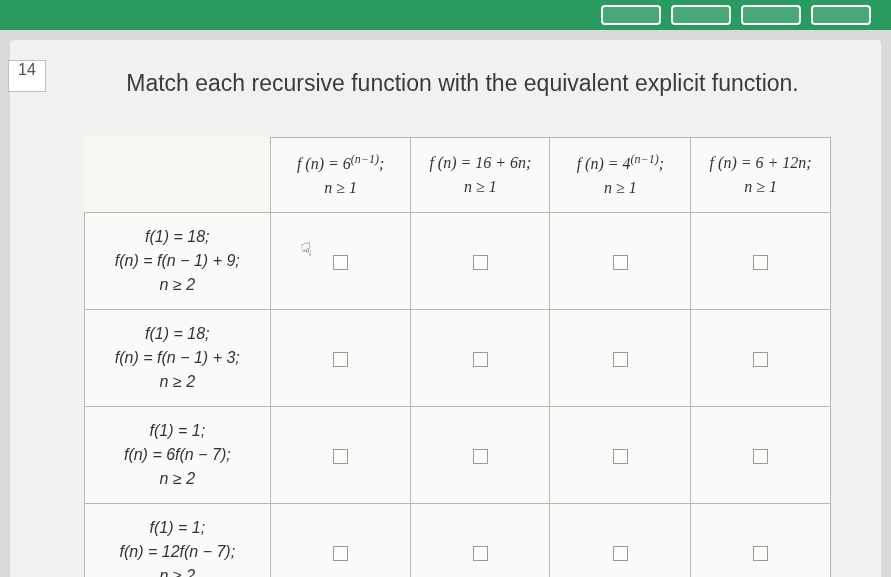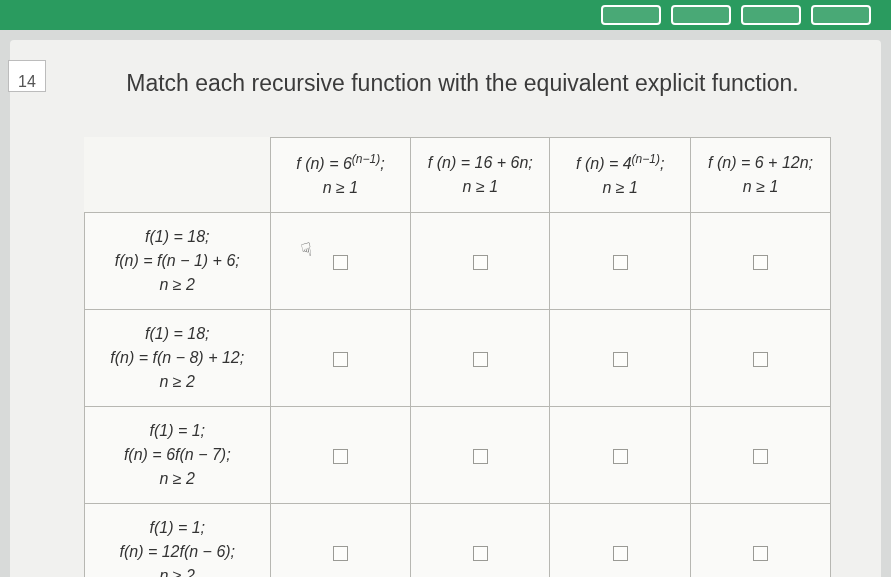--- a/index.html
+++ b/index.html
@@ -41,21 +41,21 @@
   }
   .qnum {
     position: absolute;
     left: -2px;
     top: 20px;
     width: 38px;
     height: 32px;
     background: #fff;
     border: 1px solid #bcbcbc;
     display: flex;
-    align-items: flex-end;
+    align-items: flex-start;
     justify-content: center;
     font-size: 16px;
     color: #555;
     font-weight: 500;
   }
   .prompt {
     margin-left: 50px;
     font-size: 23px;
     color: #3b3b3b;
     margin-top: 6px;
@@ -85,20 +85,21 @@
   }
   th.colhead, th.rowhead {
     font-style: italic;
     line-height: 1.5;
   }
   th.rowhead {
     width: 200px;
   }
   th.colhead {
     width: 150px;
+    font-family: Liberation Serif, serif;
   }
   .chk {
     display: inline-block;
     width: 15px;
     height: 15px;
     border: 1px solid #9a9a95;
     background: #fdfdfb;
     vertical-align: middle;
   }
   .cursorcell { position: relative; }
@@ -148,36 +149,36 @@
         </th>
         <th class="colhead">
           <span>f (n) = 6 + 12n;</span><br>
           <span>n ≥ 1</span>
         </th>
       </tr>
 
       <tr>
         <th class="rowhead">
           <span>f(1) = 18;</span><br>
-          <span>f(n) = f(n − 1) + 6;</span><br>
+          <span>f(n) = f(n − 1) + 9;</span><br>
           <span>n ≥ 2</span>
         </th>
         <td class="cursorcell">
           <span class="hand">☟</span>
           <span class="chk"></span>
         </td>
         <td><span class="chk"></span></td>
         <td><span class="chk"></span></td>
         <td><span class="chk"></span></td>
       </tr>
 
       <tr>
         <th class="rowhead">
           <span>f(1) = 18;</span><br>
-          <span>f(n) = f(n − 8) + 12;</span><br>
+          <span>f(n) = f(n − 1) + 3;</span><br>
           <span>n ≥ 2</span>
         </th>
         <td><span class="chk"></span></td>
         <td><span class="chk"></span></td>
         <td><span class="chk"></span></td>
         <td><span class="chk"></span></td>
       </tr>
 
       <tr>
         <th class="rowhead">
@@ -187,21 +188,21 @@
         </th>
         <td><span class="chk"></span></td>
         <td><span class="chk"></span></td>
         <td><span class="chk"></span></td>
         <td><span class="chk"></span></td>
       </tr>
 
       <tr>
         <th class="rowhead">
           <span>f(1) = 1;</span><br>
-          <span>f(n) = 12f(n − 6);</span><br>
+          <span>f(n) = 12f(n − 7);</span><br>
           <span>n ≥ 2</span>
         </th>
         <td><span class="chk"></span></td>
         <td><span class="chk"></span></td>
         <td><span class="chk"></span></td>
         <td><span class="chk"></span></td>
       </tr>
     </tbody>
       </table>
   </div>

